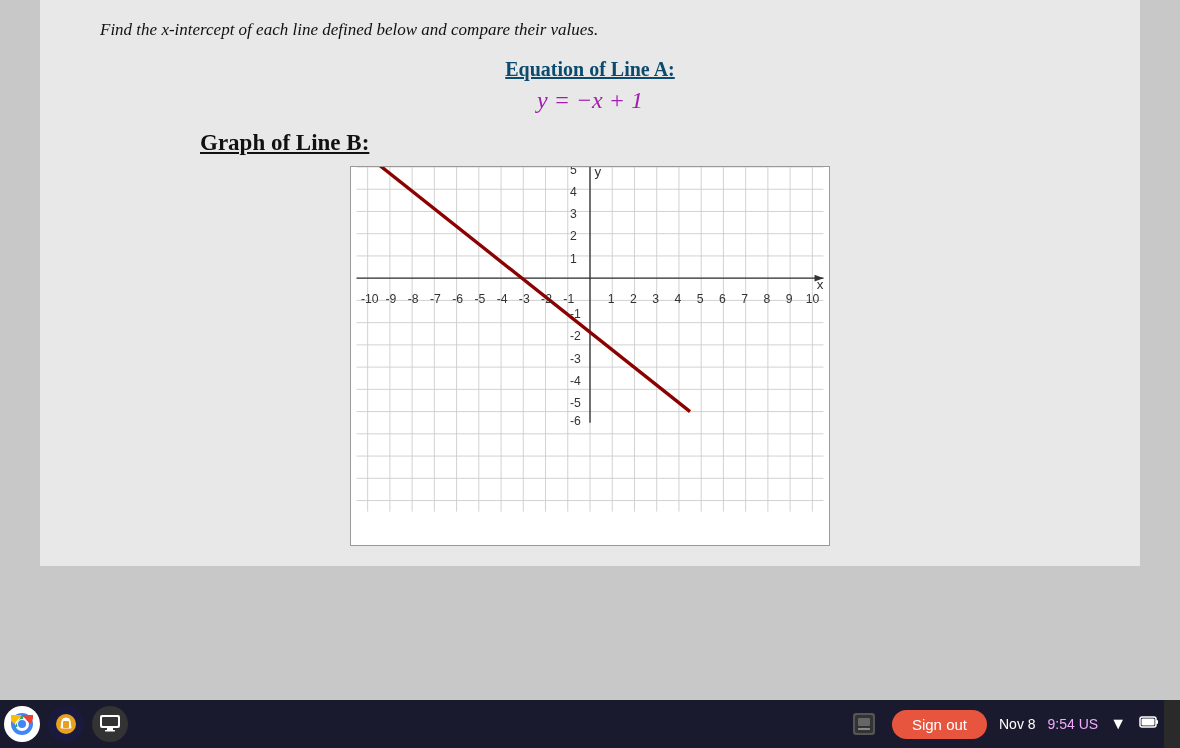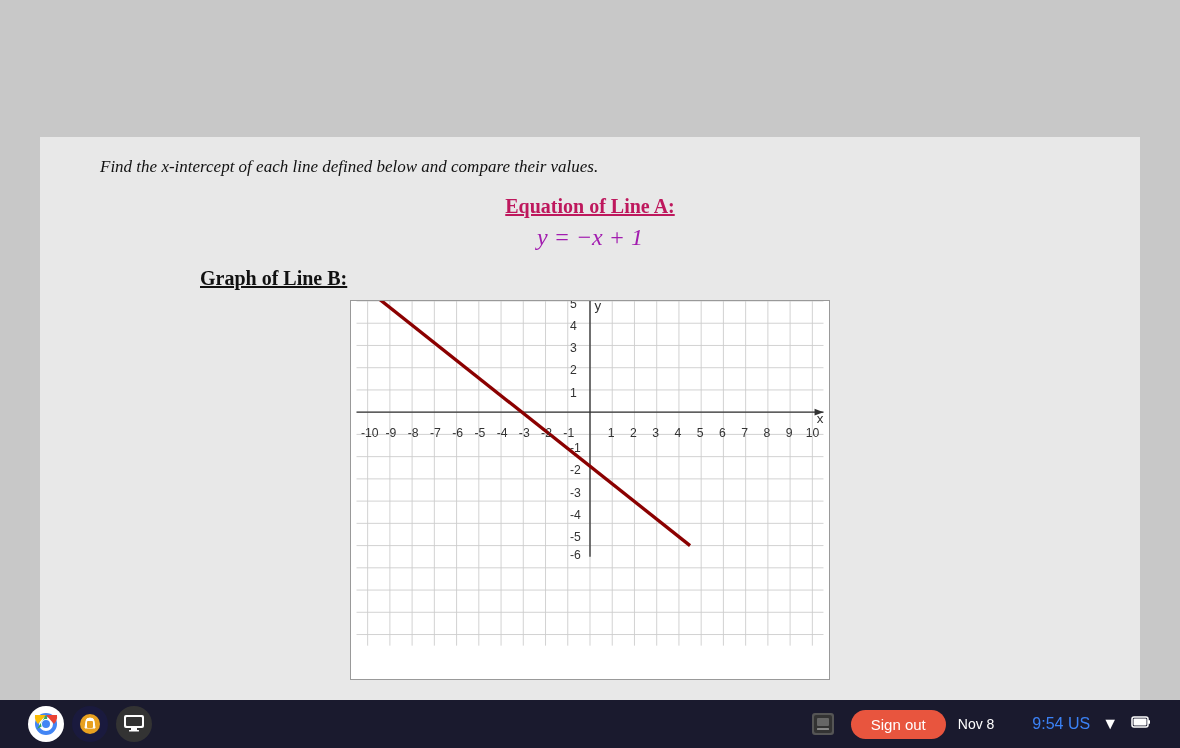--- a/index.html
+++ b/index.html
@@ -14,21 +14,21 @@
 
     
     .screen {
       position: absolute;
       top: 0;
       left: 0;
       right: 0;
       bottom: 48px;
       background: #c8c8c8;
       display: flex;
-      align-items: flex-end;
+      align-items: flex-start;
       justify-content: center;
     }
 
     .content-area {
       background: #e8e8e8;
       width: 1100px;
       margin: 0 auto;
       padding: 20px 60px 20px 60px;
       position: relative;
     }
@@ -43,58 +43,58 @@
     .equation-section {
       text-align: center;
       margin-bottom: 16px;
     }
 
     .equation-title {
       font-size: 20px;
       font-weight: bold;
       text-decoration: underline;
       margin-bottom: 6px;
-      color: #be185d;
+      color: #0c4a6e;
     }
 
     .equation-formula {
       font-size: 24px;
       color: #a21caf;
       margin-bottom: 10px;
       font-style: italic;
     }
 
     .graph-title {
-      font-size: 20px;
+      font-size: 23px;
       font-weight: bold;
       text-decoration: underline;
       margin-bottom: 10px;
       color: #111;
       text-align: left;
       margin-left: 100px;
     }
 
     .graph-container {
       display: flex;
       justify-content: center;
       align-items: center;
     }
 
     
     .taskbar {
       position: absolute;
       bottom: 0;
       left: 0;
-      right: 0;
+      right: 16px;
       height: 48px;
       background: #1a1a2e;
       display: flex;
       align-items: center;
       justify-content: space-between;
-      padding: 0 28px;
+      padding: 0 4px;
     }
 
     .taskbar-left {
       display: flex;
       align-items: center;
       gap: 8px;
     }
 
     .taskbar-icon {
       width: 36px;
@@ -122,24 +122,23 @@
       color: white;
       border: none;
       border-radius: 20px;
       padding: 6px 20px;
       font-size: 15px;
       cursor: pointer;
       font-family: Arial, sans-serif;
     }
 
     .taskbar-time {
-      color: #3b82f6;
-      font-size: 16px;
+      color: #f0abfc;
+      font-size: 14px;
       font-family: Arial, sans-serif;
-      margin-left: 26px;
     }
 
     .taskbar-date {
       color: white;
       font-size: 14px;
       font-family: Arial, sans-serif;
       text-align: center;
     }
 
     .clipboard-icon-btn {

